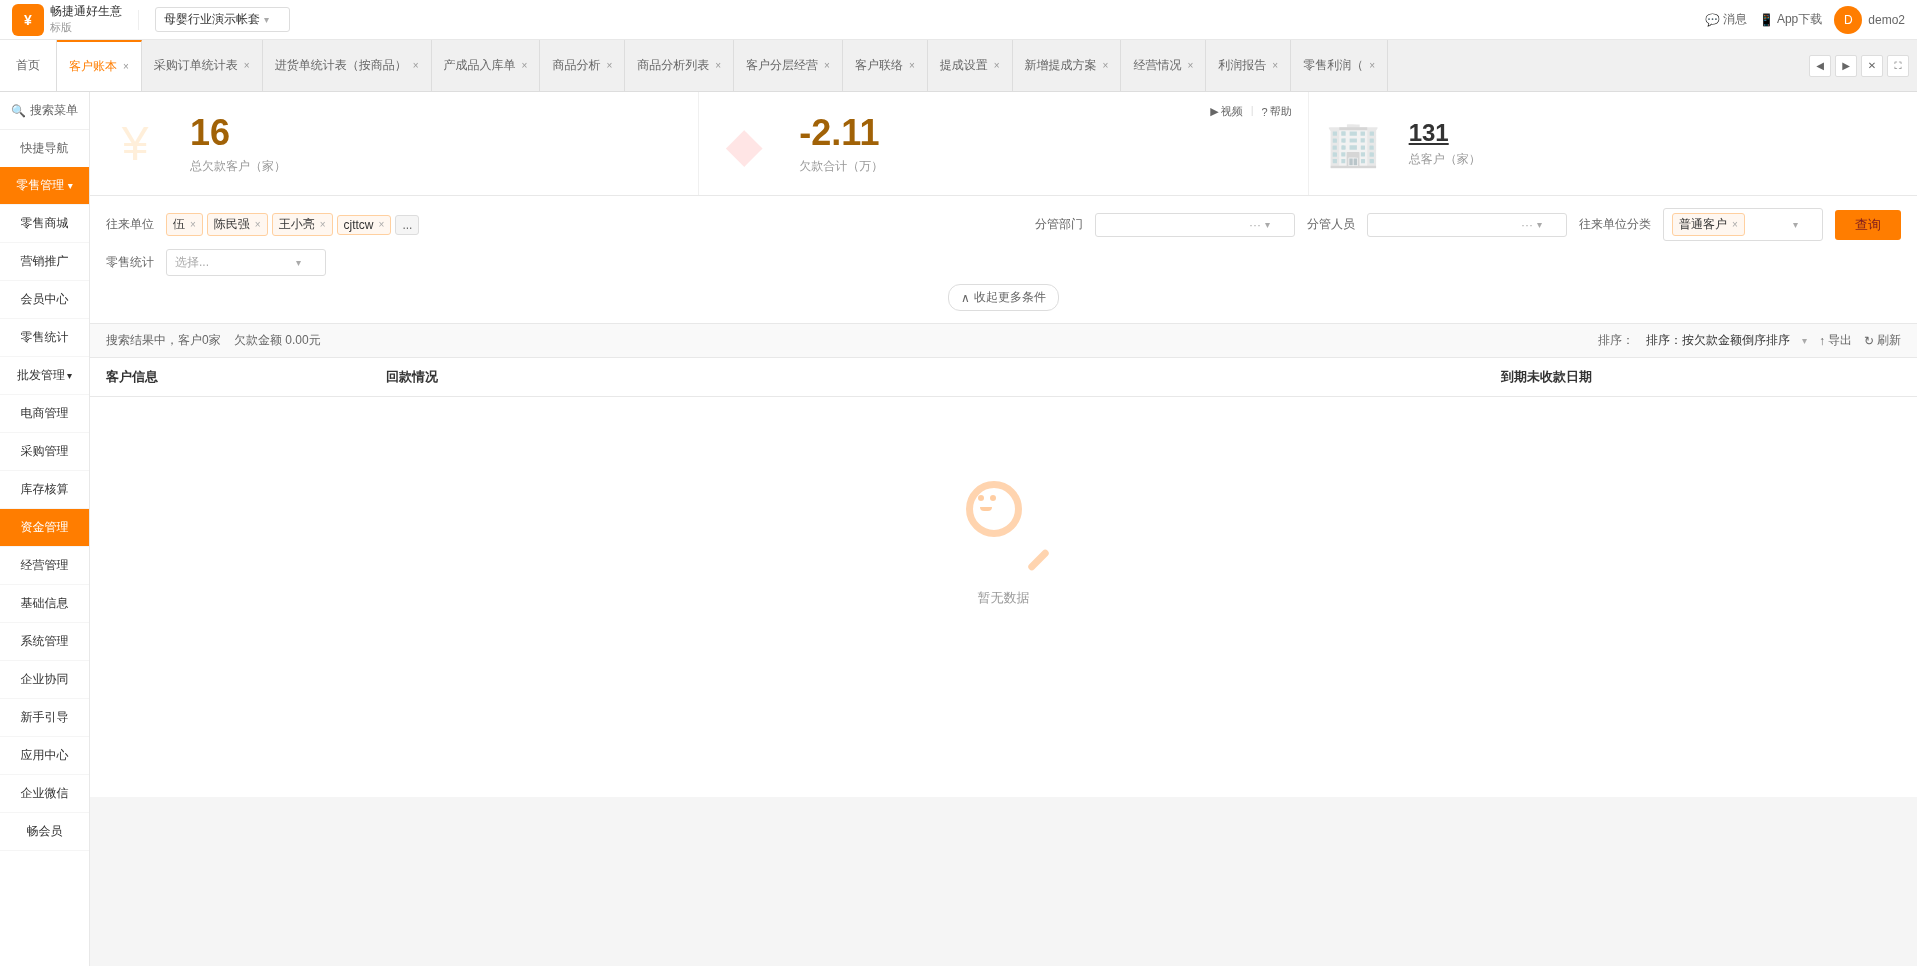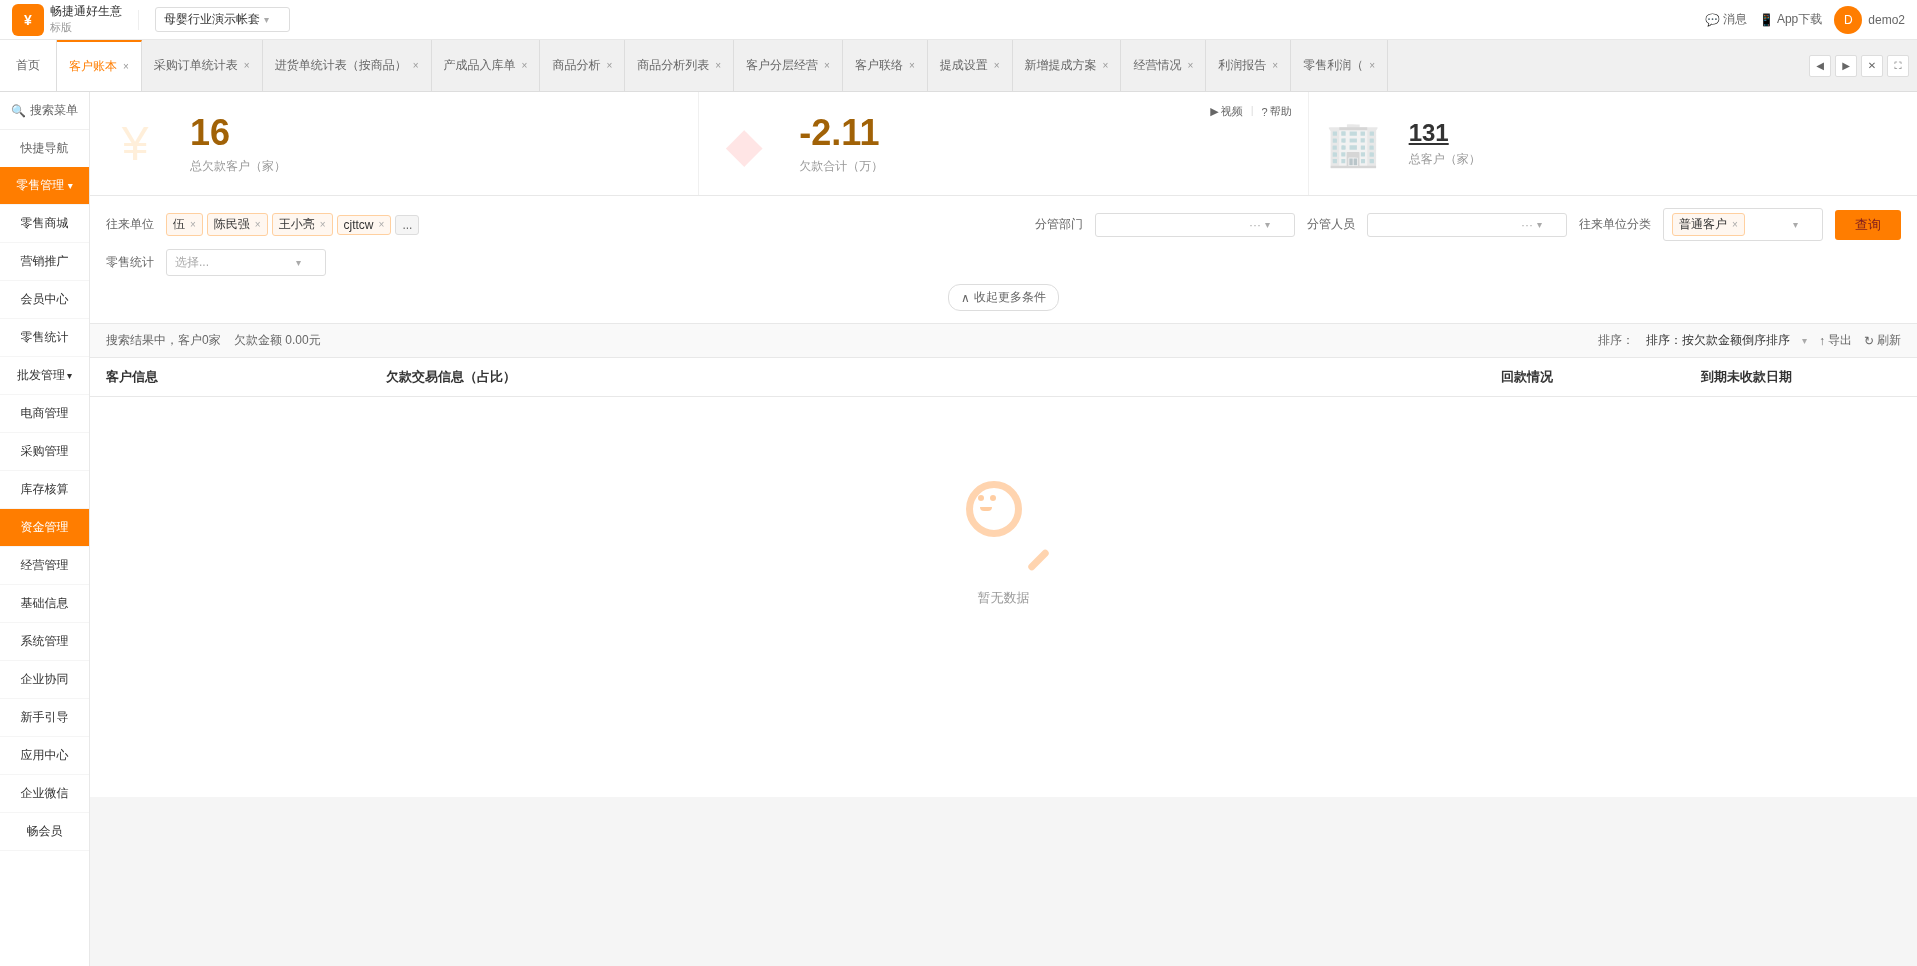--- a/index.html
+++ b/index.html
@@ -549,21 +549,20 @@
         <div class="results-action-btn">
           <span>↻</span>
           <span>刷新</span>
         </div>
       </div>
     </div>
 
     <div class="data-table">
       <div class="table-header">
         <div>客户信息</div>
-        <div>欠款交易信息（占比）</div>
         <div>回款情况</div>
         <div>到期未收款日期</div>
       </div>
 
       <div class="table-body">
         <div class="empty-state">
 
           <div style="position:relative;width:100px;height:100px;margin:0 auto 12px;">
             <div style="width:56px;height:56px;border:7px solid #ffb87a;border-radius:50%;position:absolute;top:4px;left:12px;opacity:0.6;"></div>
             <div style="width:7px;height:26px;background:#ffb87a;position:absolute;bottom:4px;right:12px;border-radius:4px;transform:rotate(45deg);opacity:0.6;"></div>

